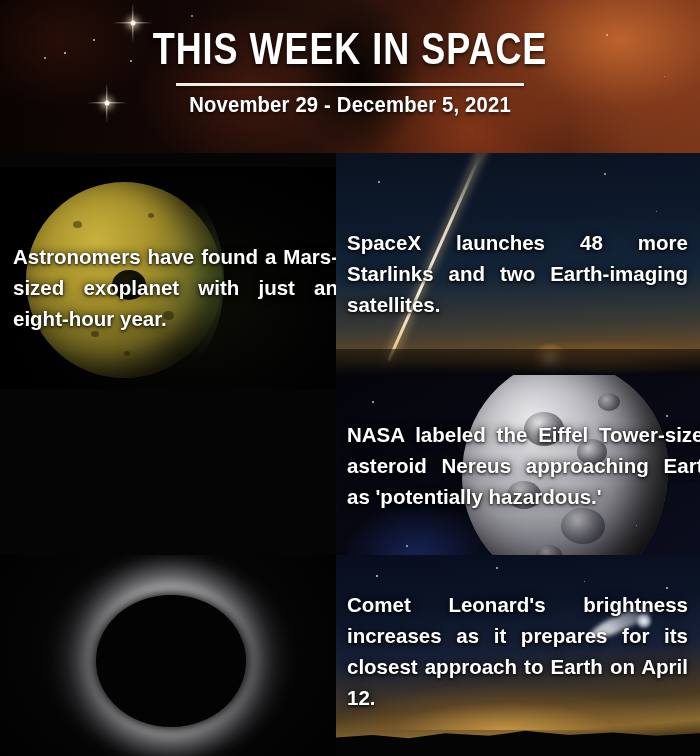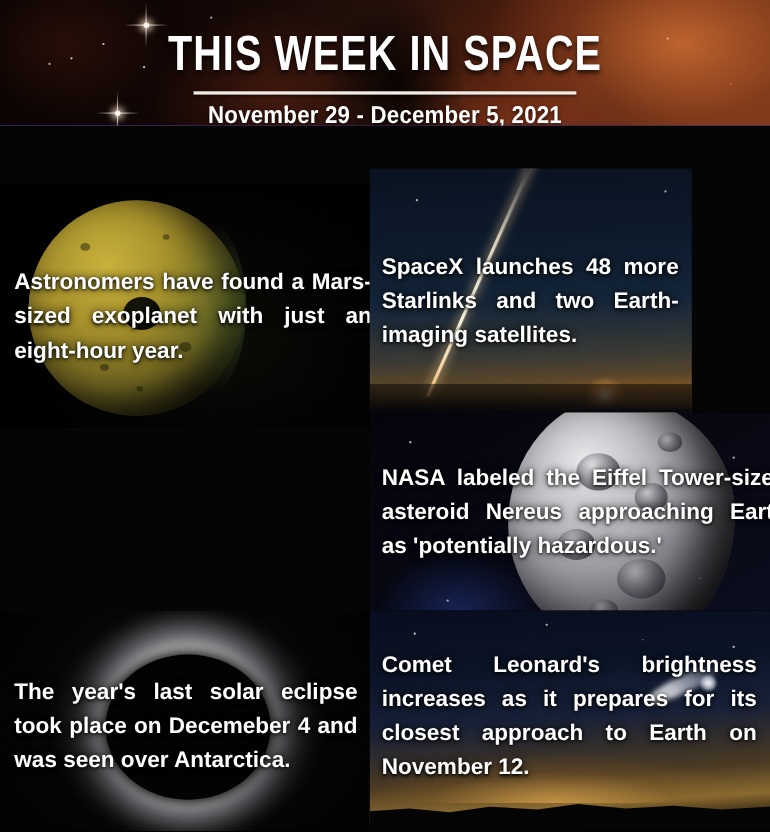--- a/index.html
+++ b/index.html
@@ -1,20 +1,20 @@
 <!DOCTYPE html>
 <html><head>
 <meta charset="utf-8">
 <style>
   html,body{margin:0;padding:0;background:#000;}
   body{width:700px;height:756px;overflow:hidden;font-family:"Liberation Sans",sans-serif;}
   .page{position:relative;width:700px;height:756px;background:#050505;overflow:hidden;}
 
   
-  .header{position:absolute;left:0;top:0;width:700px;height:114px;overflow:hidden;background:#8b5cf6;}
+  .header{position:absolute;left:0;top:0;width:700px;height:153px;overflow:hidden;background:#1d4ed8;}
   .hdr-neb{position:absolute;inset:0;
     background:
       radial-gradient(ellipse 230px 150px at 620px 40px, rgba(196,104,48,.92) 0%, rgba(140,64,30,.55) 45%, rgba(0,0,0,0) 78%),
       radial-gradient(ellipse 200px 170px at 470px 130px, rgba(150,62,28,.72) 0%, rgba(80,32,14,.40) 50%, rgba(0,0,0,0) 80%),
       radial-gradient(ellipse 170px 120px at 690px 120px, rgba(120,52,24,.70) 0%, rgba(0,0,0,0) 75%),
       radial-gradient(ellipse 150px 110px at 250px 90px, rgba(96,36,18,.55) 0%, rgba(0,0,0,0) 76%),
       radial-gradient(ellipse 120px 90px at 60px 40px, rgba(72,26,14,.45) 0%, rgba(0,0,0,0) 78%),
       linear-gradient(100deg,#090302 0%,#130705 28%,#24100a 48%,#54200f 72%,#7d3a1c 100%);
   }
   .hdr-dark{position:absolute;left:300px;top:0;width:120px;height:153px;
@@ -57,21 +57,21 @@
       radial-gradient(circle at 36% 30%, #c8b13c 0%, #a8922c 30%, #6f6420 60%, #2a2a12 82%, #070803 100%);
     box-shadow:inset -16px -10px 34px rgba(0,0,0,.75);}
   .planet .crater{position:absolute;left:44%;top:45%;width:34px;height:30px;border-radius:50%;
     background:radial-gradient(circle at 40% 40%, #1a1a0c 0%, #0d0d06 70%, #3d3a1a 100%);}
   .planet .sp{position:absolute;border-radius:50%;background:rgba(20,20,8,.45);}
   .planet .lim{position:absolute;right:-2px;top:6%;width:46%;height:88%;border-radius:50%;
     background:radial-gradient(ellipse at 100% 50%, rgba(110,150,70,.30) 0%, rgba(0,0,0,0) 70%);}
   #c1 .cap{top:74px;}
 
   
-  #c2{left:336px;top:153px;width:293px;height:222px;}
+  #c2{left:336px;top:153px;width:364px;height:222px;}
   #c2 .bg{background:linear-gradient(178deg,#0a1220 0%,#0d1a2c 30%,#15263a 55%,#3a3a34 76%,#6b4c24 90%,#2a1c0e 100%);}
   .l-glow{position:absolute;left:0;bottom:0;width:364px;height:60px;
     background:radial-gradient(ellipse 200px 44px at 72% 100%, rgba(255,186,92,.80) 0%, rgba(180,110,40,.35) 45%, rgba(0,0,0,0) 80%);}
   .l-horizon{position:absolute;left:0;bottom:0;width:364px;height:26px;background:linear-gradient(180deg,rgba(10,8,6,.55),#05060a);}
   .trail{position:absolute;left:148px;top:-10px;width:2.6px;height:238px;
     background:linear-gradient(180deg,rgba(255,240,215,.05) 0%,rgba(255,240,215,.85) 35%,#fff6e2 72%,rgba(255,200,120,.9) 100%);
     transform:rotate(24deg);transform-origin:50% 0%;filter:blur(.4px);
     box-shadow:0 0 9px 2px rgba(255,214,150,.40);}
   .trail-flare{position:absolute;left:196px;top:190px;width:36px;height:36px;border-radius:50%;
     background:radial-gradient(circle,rgba(255,226,170,.85) 0%,rgba(255,170,70,.30) 45%,rgba(0,0,0,0) 75%);}
@@ -204,29 +204,28 @@
     <div class="dot" style="left:330px;top:40px;width:1.5px;height:1.5px;opacity:.7;"></div>
     <div class="dot" style="left:300px;top:150px;width:1.4px;height:1.4px;opacity:.6;"></div>
     <div class="dot" style="left:70px;top:170px;width:1.5px;height:1.5px;opacity:.65;"></div>
     <div class="cap r">NASA labeled the Eiffel Tower-sized asteroid Nereus approaching Earth as 'potentially hazardous.'</div>
   </div>
 
   <div class="cell" id="c5">
     <div class="bg"></div>
     <div class="ecl-glow"></div>
     <div class="ecl-disc"></div>
-    <div class="cap">The year's last solar eclipse took place on Decemeber 4 and was seen over Antarctica.</div>
   </div>
 
   <div class="cell" id="c6">
     <div class="bg"></div>
     <div class="amber"></div>
     <div class="comet"></div>
     <div class="comet-head"></div>
     <div class="c-ridge"></div>
     <div class="dot" style="left:40px;top:20px;width:1.6px;height:1.6px;opacity:.8;"></div>
     <div class="dot" style="left:160px;top:12px;width:1.5px;height:1.5px;opacity:.7;"></div>
     <div class="dot" style="left:330px;top:32px;width:1.6px;height:1.6px;opacity:.75;"></div>
     <div class="dot" style="left:248px;top:26px;width:1.4px;height:1.4px;opacity:.6;"></div>
-    <div class="cap r">Comet Leonard's brightness increases as it prepares for its closest approach to Earth on November 12.</div>
+    <div class="cap r">Comet Leonard's brightness increases as it prepares for its closest approach to Earth on April 12.</div>
   </div>
 
 </div>
 
 </body></html>

